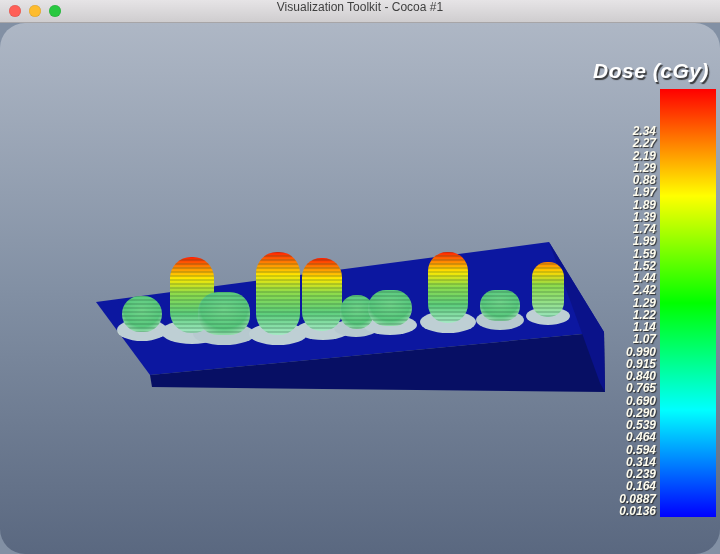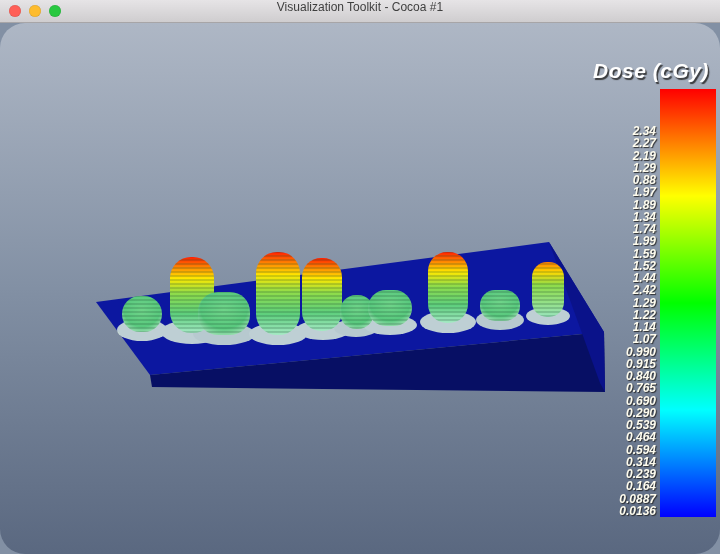--- a/index.html
+++ b/index.html
@@ -204,21 +204,21 @@
       <div class="scalar-title">Dose (cGy)</div>
       <div class="scalar-body">
         <div class="scalar-labels">
             <div class="scalar-label">2.34</div>
             <div class="scalar-label">2.27</div>
             <div class="scalar-label">2.19</div>
             <div class="scalar-label">1.29</div>
             <div class="scalar-label">0.88</div>
             <div class="scalar-label">1.97</div>
             <div class="scalar-label">1.89</div>
-            <div class="scalar-label">1.34</div>
+            <div class="scalar-label">1.39</div>
             <div class="scalar-label">1.74</div>
             <div class="scalar-label">1.99</div>
             <div class="scalar-label">1.59</div>
             <div class="scalar-label">1.52</div>
             <div class="scalar-label">1.44</div>
             <div class="scalar-label">2.42</div>
             <div class="scalar-label">1.29</div>
             <div class="scalar-label">1.22</div>
             <div class="scalar-label">1.14</div>
             <div class="scalar-label">1.07</div>

